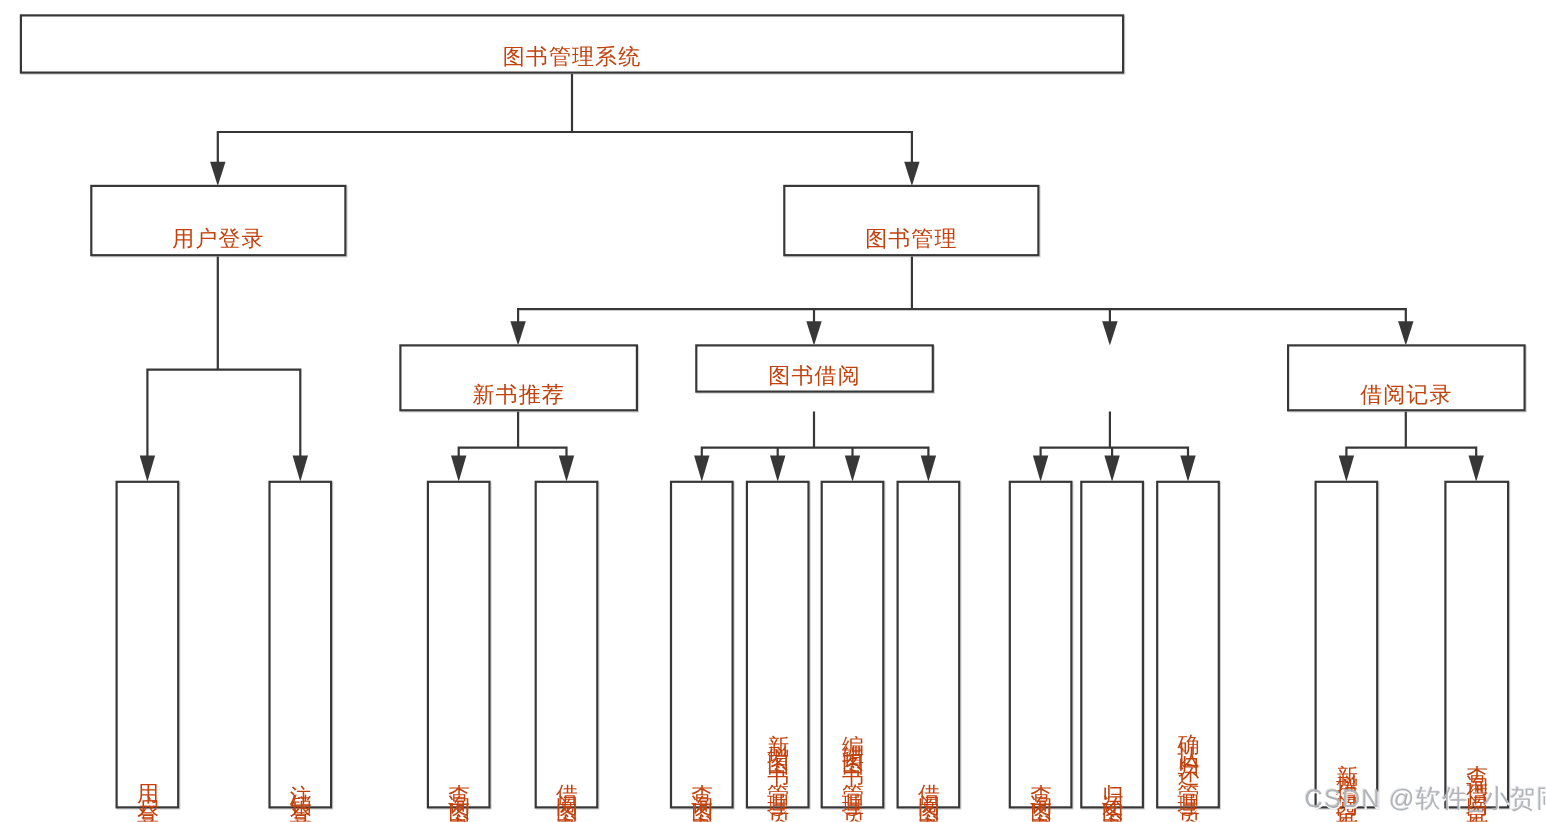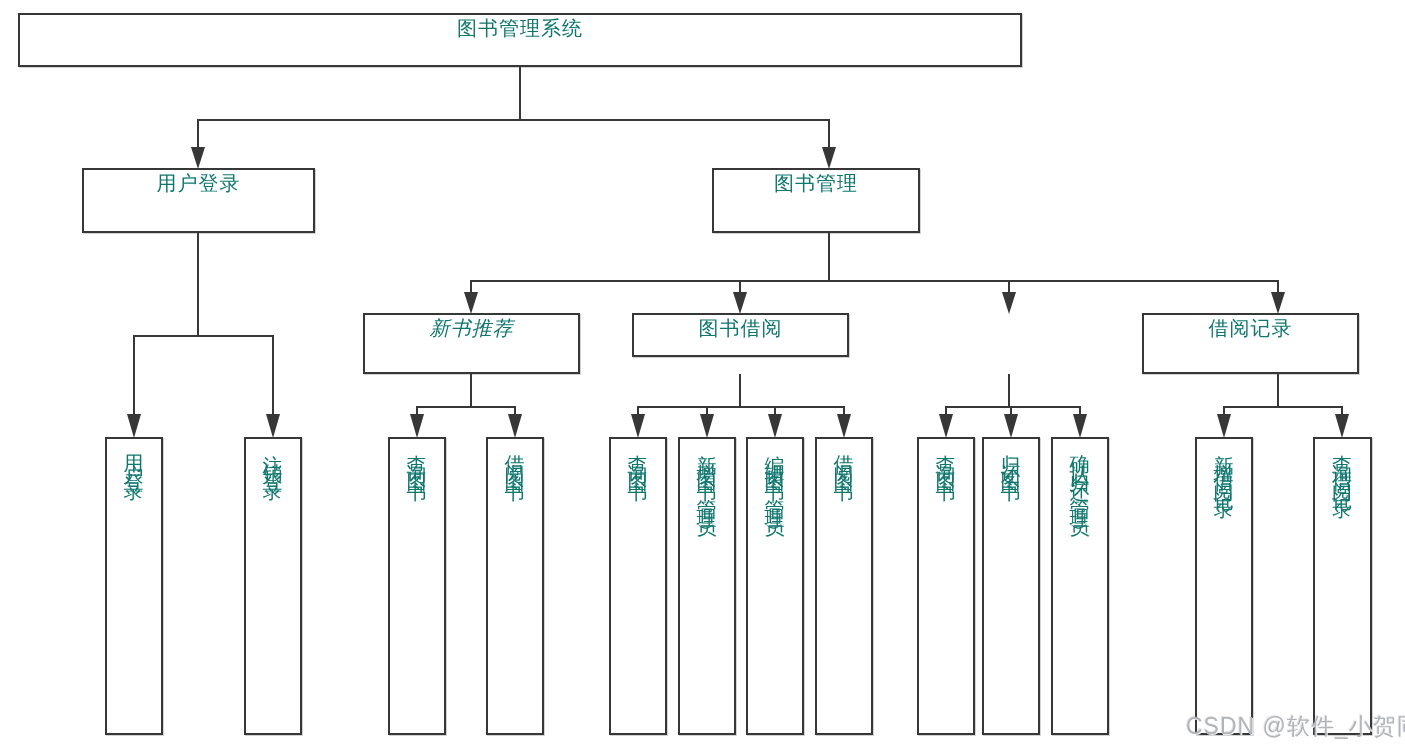--- a/index.html
+++ b/index.html
@@ -21,45 +21,45 @@
     top: 0;
     z-index: 1;
   }
   .node {
     position: absolute;
     box-sizing: border-box;
     background: #ffffff;
     border: 2px solid #373737;
     box-shadow: 1px 1px 0 rgba(80,80,80,0.25);
     display: flex;
-    align-items: flex-start;
+    align-items: flex-end;
     justify-content: center;
-    color: #0f766e;
+    color: #c2410c;
     font-size: 20px;
     z-index: 2;
   }
   .h-node span {
     white-space: nowrap;
     letter-spacing: 1px;
   }
   .v-node span {
     writing-mode: vertical-rl;
     text-orientation: mixed;
     letter-spacing: 9px;
     line-height: 1;
     white-space: nowrap;
   }
   
   .n-root            { left: 18px;   top: 13px;  width: 1004px; height: 54px; }
   .n-user-login      { left: 82px;   top: 168px; width: 233px;  height: 65px; }
-  .n-book-mgmt       { left: 712px;  top: 168px; width: 208px;  height: 65px; }
-  .n-new-book-rec    { left: 363px;  top: 313px; width: 217px;  height: 61px; font-style: italic; }
+  .n-book-mgmt       { left: 712px;  top: 168px; width: 233px;  height: 65px; }
+  .n-new-book-rec    { left: 363px;  top: 313px; width: 217px;  height: 61px; }
   .n-book-borrow     { left: 632px;  top: 313px; width: 217px;  height: 44px; }
   .n-current-borrow  { left: 901px;  top: 313px; width: 217px;  height: 61px; }
-  .n-borrow-records  { left: 1142px; top: 313px; width: 217px;  height: 61px; }
+  .n-borrow-records  { left: 1170px; top: 313px; width: 217px;  height: 61px; }
   .leaf { top: 437px; width: 58px; height: 298px; }
   .n-leaf-user-login { left: 105px;  }
   .n-leaf-logout     { left: 244px;  }
   .n-leaf-nbr-query  { left: 388px;  }
   .n-leaf-nbr-borrow { left: 486px;  }
   .n-leaf-bb-query   { left: 609px;  }
   .n-leaf-bb-add     { left: 678px;  }
   .n-leaf-bb-edit    { left: 746px;  }
   .n-leaf-bb-borrow  { left: 815px;  }
   .n-leaf-cb-query   { left: 917px;  }

